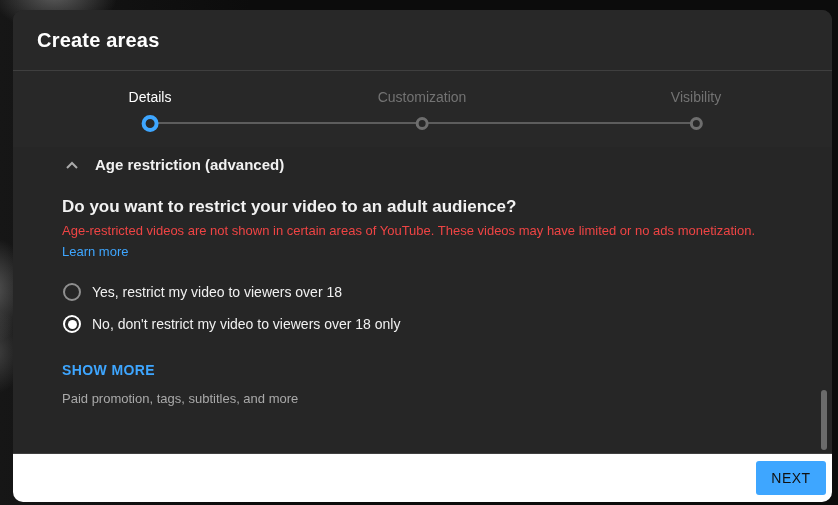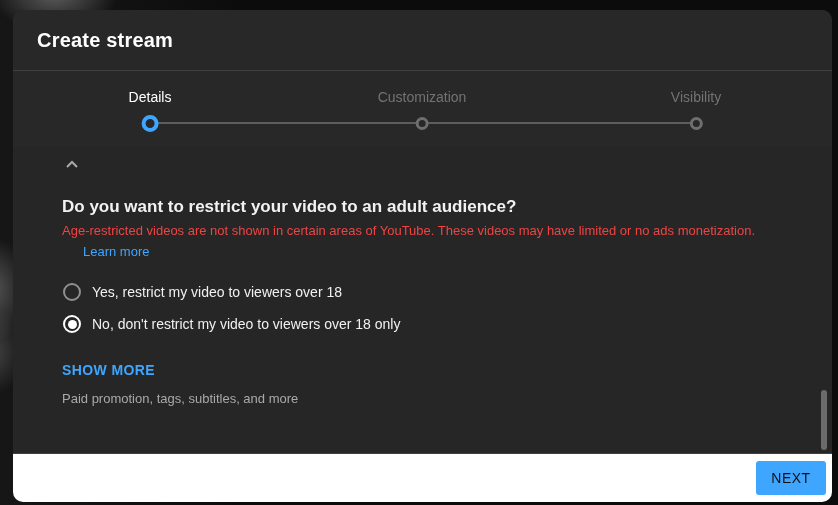--- a/index.html
+++ b/index.html
@@ -125,21 +125,20 @@
     font-size: 13px;
     line-height: 16px;
   }
   .learn-more {
     top: 97px;
     color: #3ea6ff;
     font-size: 13px;
     line-height: 16px;
     cursor: pointer;
     text-decoration: none;
-    margin-left: 21px;
   }
 
   .radio-row {
     left: 50px;
     display: flex;
     align-items: center;
     gap: 11px;
     height: 20px;
     cursor: pointer;
   }
@@ -212,21 +211,21 @@
     cursor: pointer;
     display: flex; align-items: center; justify-content: center;
   }
 </style>
 </head>
 <body>
 
 <div class="dialog">
 
   <div class="dlg-header">
-    <span class="dlg-title">Create stream</span>
+    <span class="dlg-title">Create areas</span>
   </div>
 
   <div class="stepper">
     <div class="stepper-line"></div>
 
     <div class="step active" style="left:137px;">
       <span class="step-label">Details</span>
       <span class="step-dot-box">
           <span class="step-dot"></span>
         </span>
@@ -248,20 +247,21 @@
   </div>
 
   <div class="dlg-content">
 
     <div class="row section-header">
       <span class="chevron-box">
         <svg width="12" height="8" viewBox="0 0 12 8">
             <path d="M1 7 L6 2 L11 7" fill="none" stroke="#aaaaaa" stroke-width="2"></path>
           </svg>
       </span>
+      <span class="section-title">Age restriction (advanced)</span>
     </div>
 
     <div class="row question">Do you want to restrict your video to an adult audience?</div>
 
     <div class="row description">Age-restricted videos are not shown in certain areas of YouTube. These videos may have limited or no ads monetization.</div>
 
     <a class="row learn-more">Learn more</a>
 
     <div class="row radio-row first">
       <span class="radio-outer">

